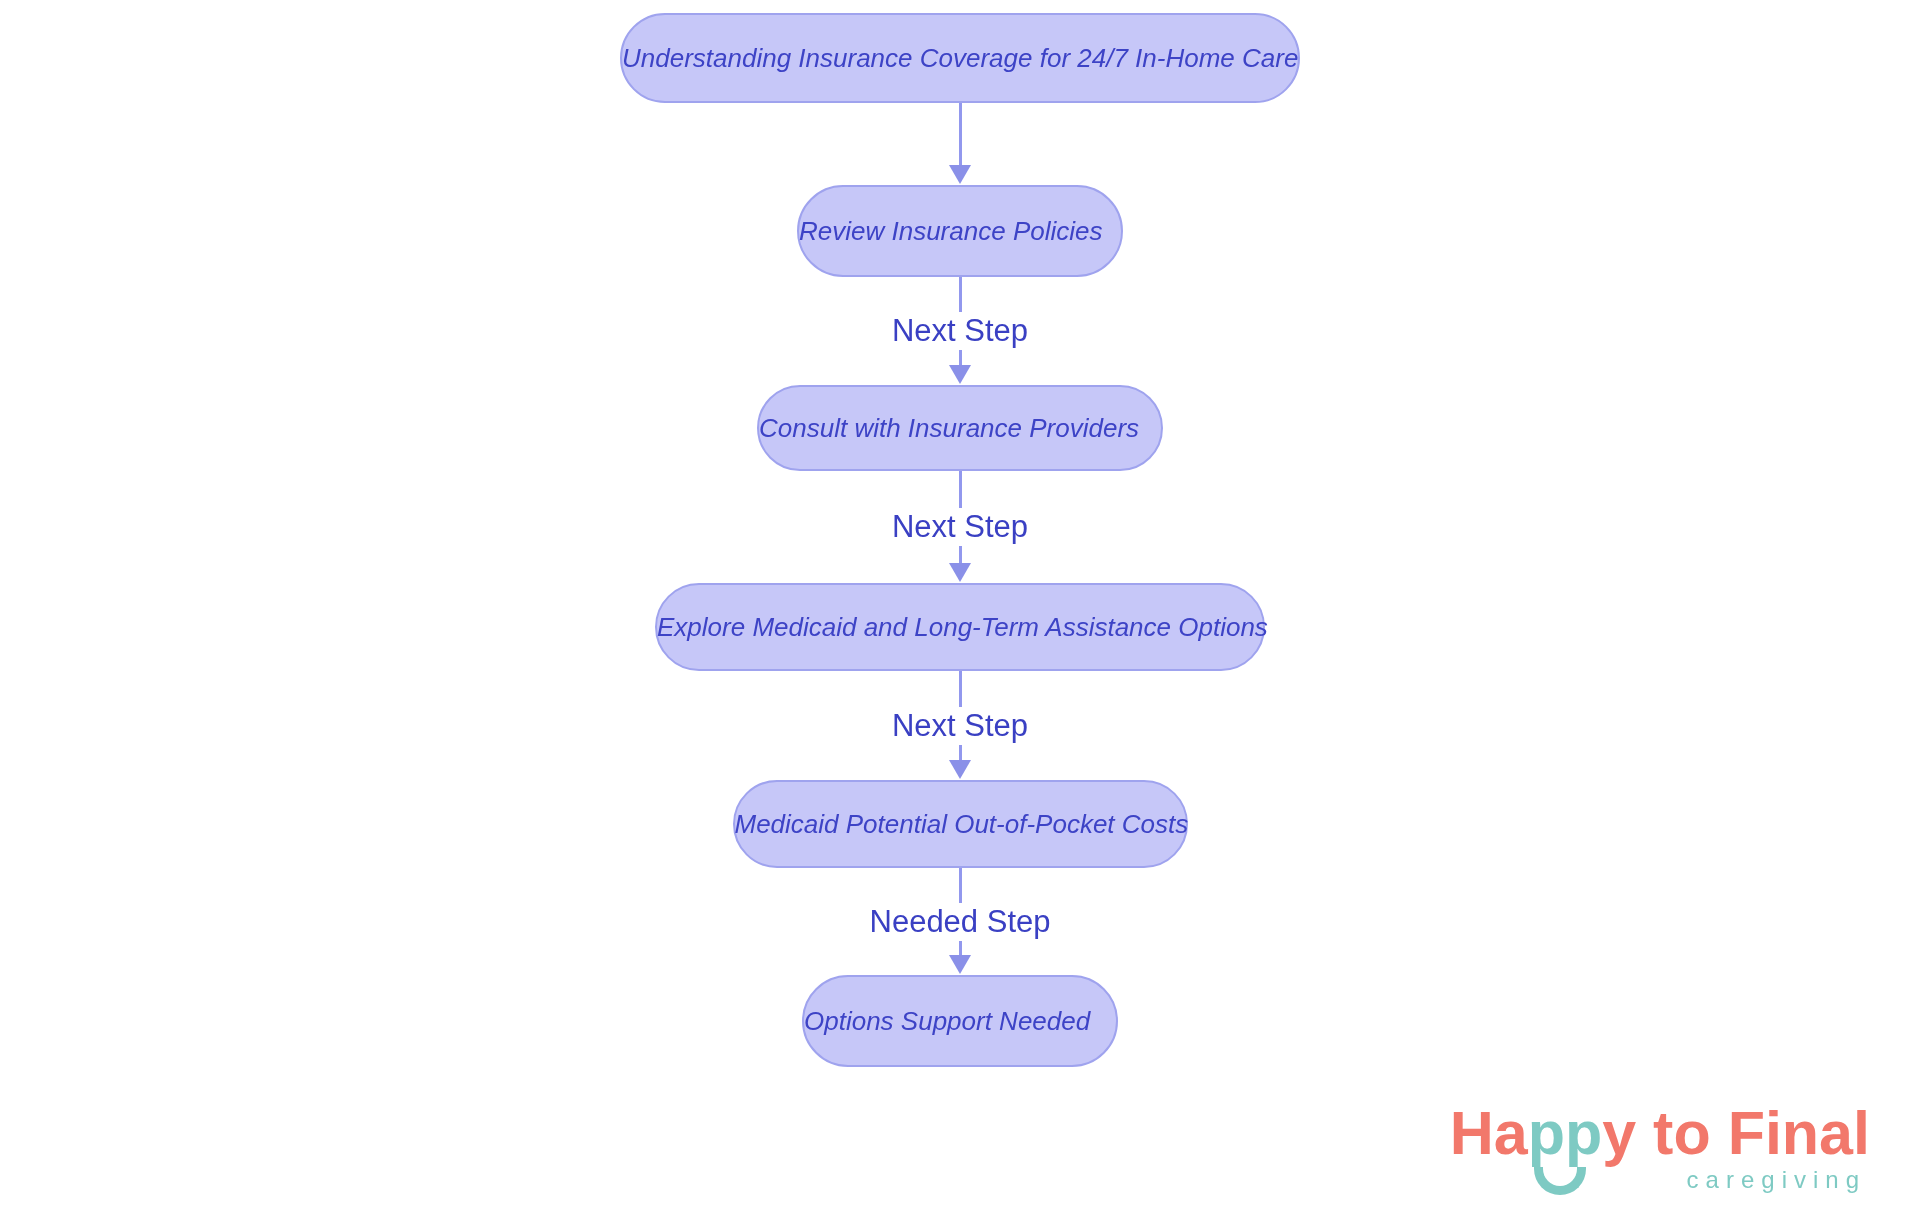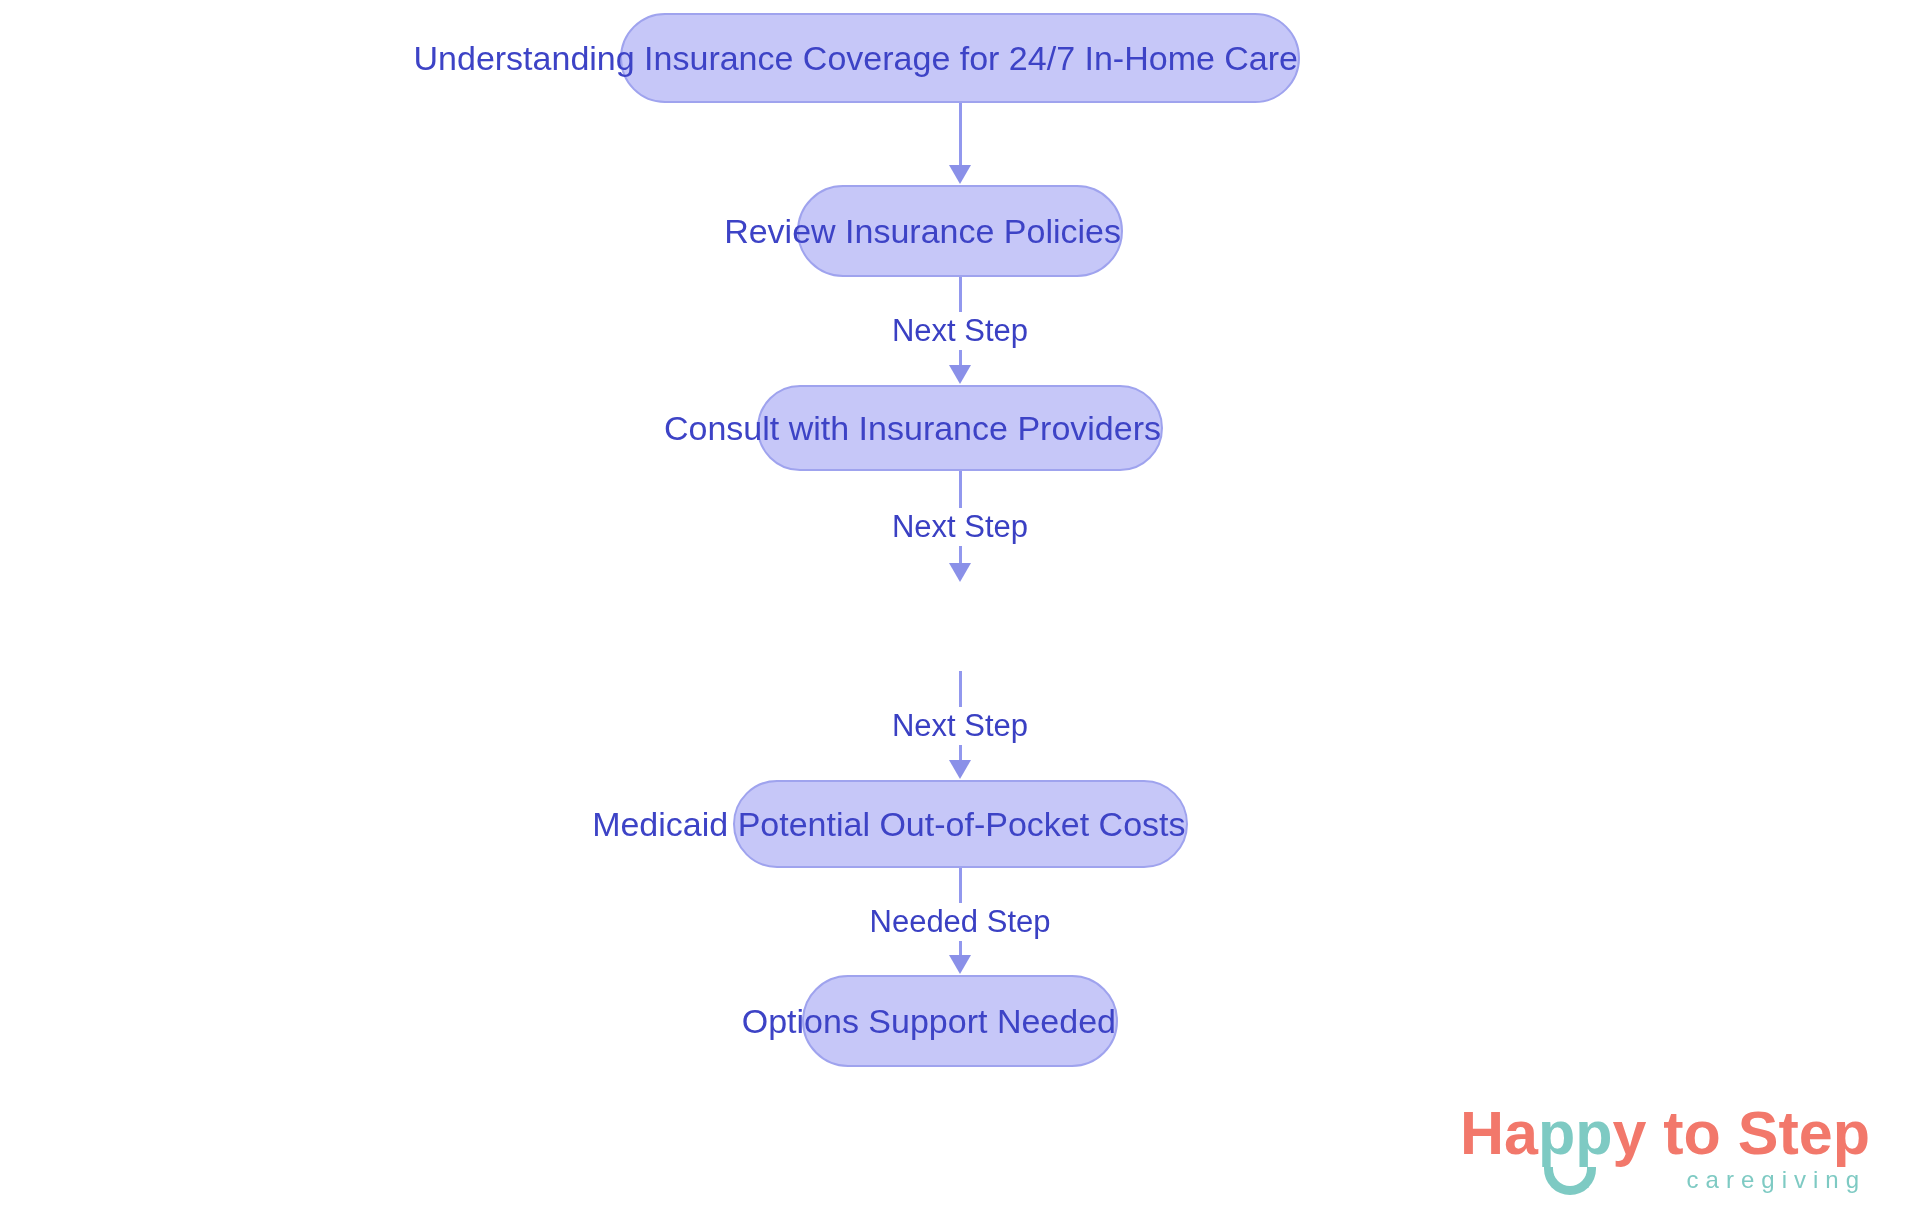--- a/index.html
+++ b/index.html
@@ -23,25 +23,26 @@
     background:var(--bg);
     overflow:hidden;
   }
   .node{
     position:absolute;
     background:var(--node-fill);
     border:2px solid var(--node-border);
     border-radius:46px;
     display:flex;
     align-items:center;
-    justify-content:flex-end;
+    justify-content:flex-start;
     color:var(--node-text);
-    font-size:34px;
+    font-size:26px;
     white-space:nowrap;
     z-index:2;
+    font-style:italic;
   }
   .edge-line{
     position:absolute;
     width:3px;
     background:var(--edge-line);
     z-index:1;
   }
   .arrow-head{
     position:absolute;
     width:0;height:0;
@@ -97,21 +98,21 @@
     letter-spacing:7px;
     margin-top:2px;
     margin-right:4px;
   }
 </style>
 </head>
 <body>
 
 <div id="canvas">
   <div class="logo">
-    <div class="logo-word"><span class="coral">Ha</span><span class="teal">pp</span><span class="coral">y to Step</span><span class="logo-smile"></span></div>
+    <div class="logo-word"><span class="coral">Ha</span><span class="teal">pp</span><span class="coral">y to Final</span><span class="logo-smile"></span></div>
     <div class="logo-tagline">caregiving</div>
   </div>
 <div class="edge-line" style="left: 958.5px; top: 103px; height: 67px;"></div>
     <div class="arrow-head" style="left: 949px; top: 165px;"></div>
     <div class="edge-line" style="left: 958.5px; top: 277px; height: 93px;"></div>
     <div class="arrow-head" style="left: 949px; top: 365px;"></div>
     <div class="edge-label" style="left: 960px; top: 331px;">Next Step</div>
     <div class="edge-line" style="left: 958.5px; top: 471px; height: 97px;"></div>
     <div class="arrow-head" style="left: 949px; top: 563px;"></div>
     <div class="edge-label" style="left: 960px; top: 527px;">Next Step</div>
@@ -123,19 +124,22 @@
     <div class="edge-label" style="left: 960px; top: 921.5px;">Needed Step</div>
     <div class="node" style="left: 620px; top: 13px; width: 680px; height: 90px;">
       <span>Understanding Insurance Coverage for 24/7 In-Home Care</span>
     </div>
     <div class="node" style="left: 797px; top: 185px; width: 326px; height: 92px;">
       <span>Review Insurance Policies</span>
     </div>
     <div class="node" style="left: 757px; top: 385px; width: 406px; height: 86px;">
       <span>Consult with Insurance Providers</span>
     </div>
+    <div class="node" style="left: 655px; top: 583px; width: 610px; height: 88px;">
+      <span>Explore Medicaid and Long-Term Assistance Options</span>
+    </div>
     <div class="node" style="left: 732.5px; top: 780px; width: 455px; height: 88px;">
       <span>Medicaid Potential Out-of-Pocket Costs</span>
     </div>
     <div class="node" style="left: 802px; top: 975px; width: 316px; height: 92px;">
       <span>Options Support Needed</span>
     </div>
   </div>
 
 </body></html>

